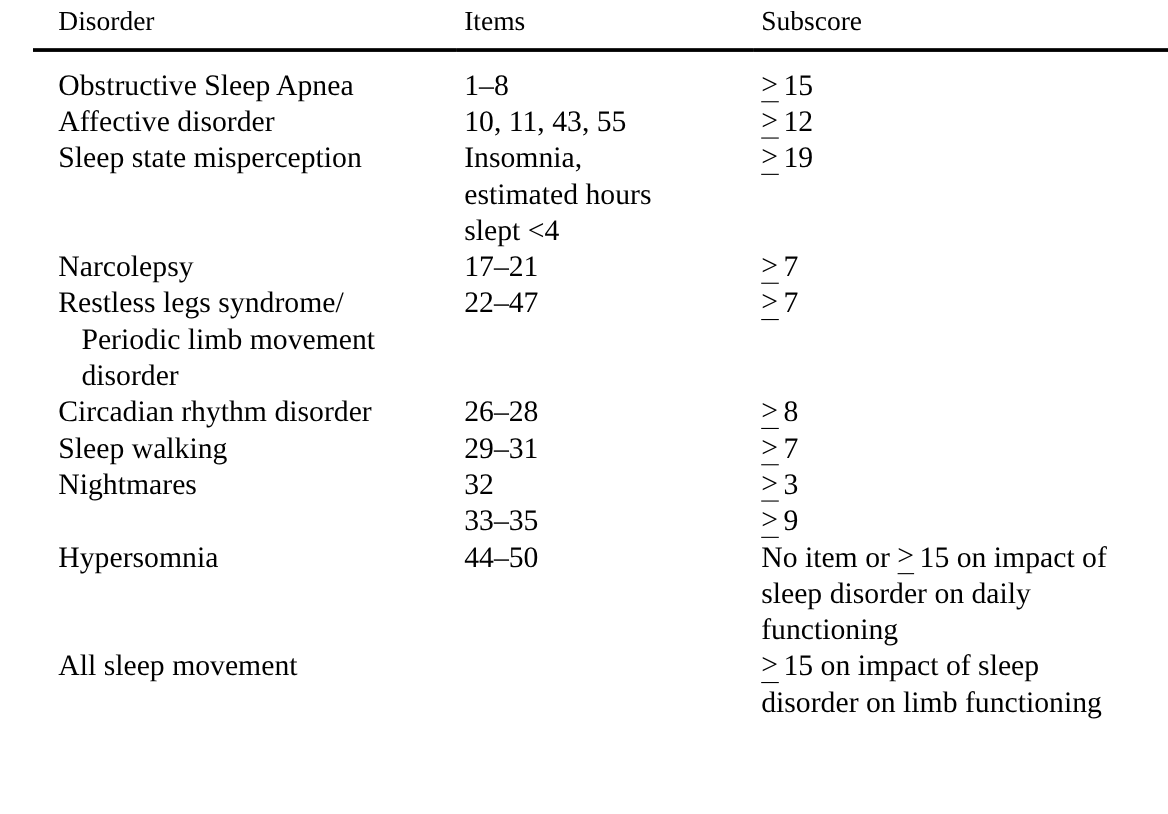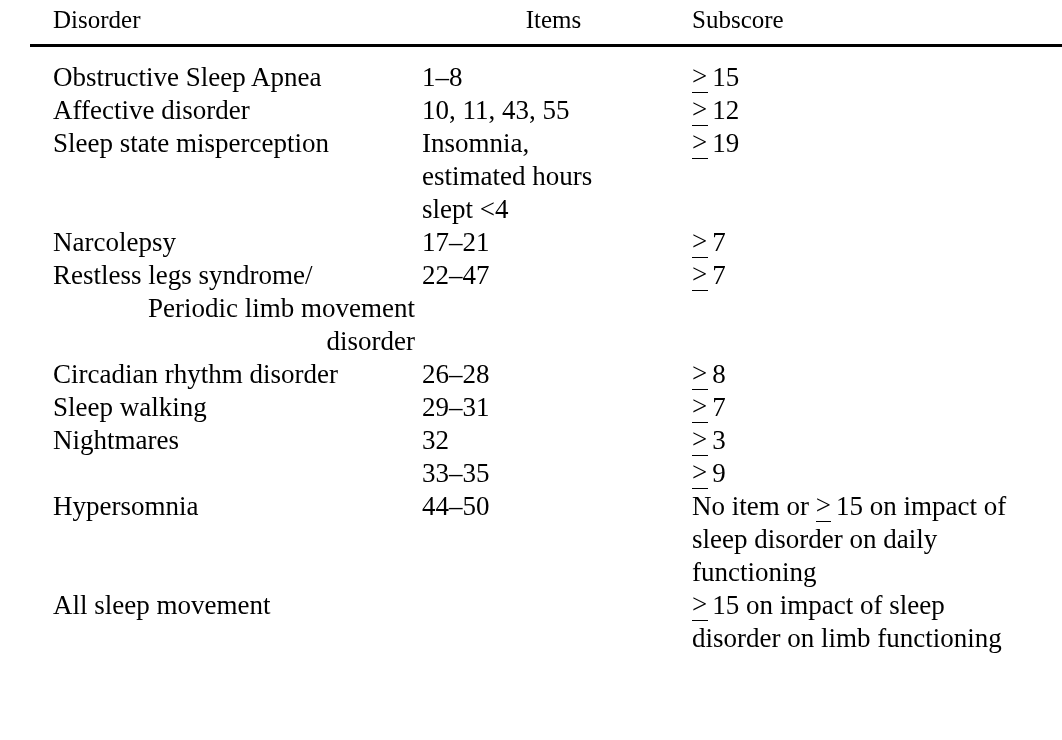--- a/index.html
+++ b/index.html
@@ -38,21 +38,21 @@
   thead th {
     text-align: left;
     font-weight: normal;
     font-size: 25px;
     line-height: 33px;
     padding: 3px 0 8px 0;
     vertical-align: top;
     border-bottom: 3px solid #000000;
   }
   thead th.h-disorder { padding-left: 23px; }
-  thead th.h-items    { padding-left: 7px; text-align: center;  }
+  thead th.h-items    { padding-left: 7px;  }
   thead th.h-subscore { padding-left: 7px;  }
 
   tbody tr.spacer-row td {
     height: 14px;
     padding: 0;
     border: none;
   }
 
   tbody td {
     vertical-align: top;
@@ -60,21 +60,21 @@
     line-height: 33px;
     padding: 0;
     border: none;
   }
 
   td.c-disorder { padding-left: 23px; }
   td.c-items    { padding-left: 7px; }
   td.c-subscore { padding-left: 7px; }
 
   .line        { display: block; white-space: nowrap; }
-  .line.indent { padding-left: 21px; text-align: right; }
+  .line.indent { padding-left: 21px; }
 
   
   .geq {
     display: inline-block;
     position: relative;
     width: 0.72em;
     margin-right: 0.03em;
     line-height: 1;
     vertical-align: baseline;
   }

